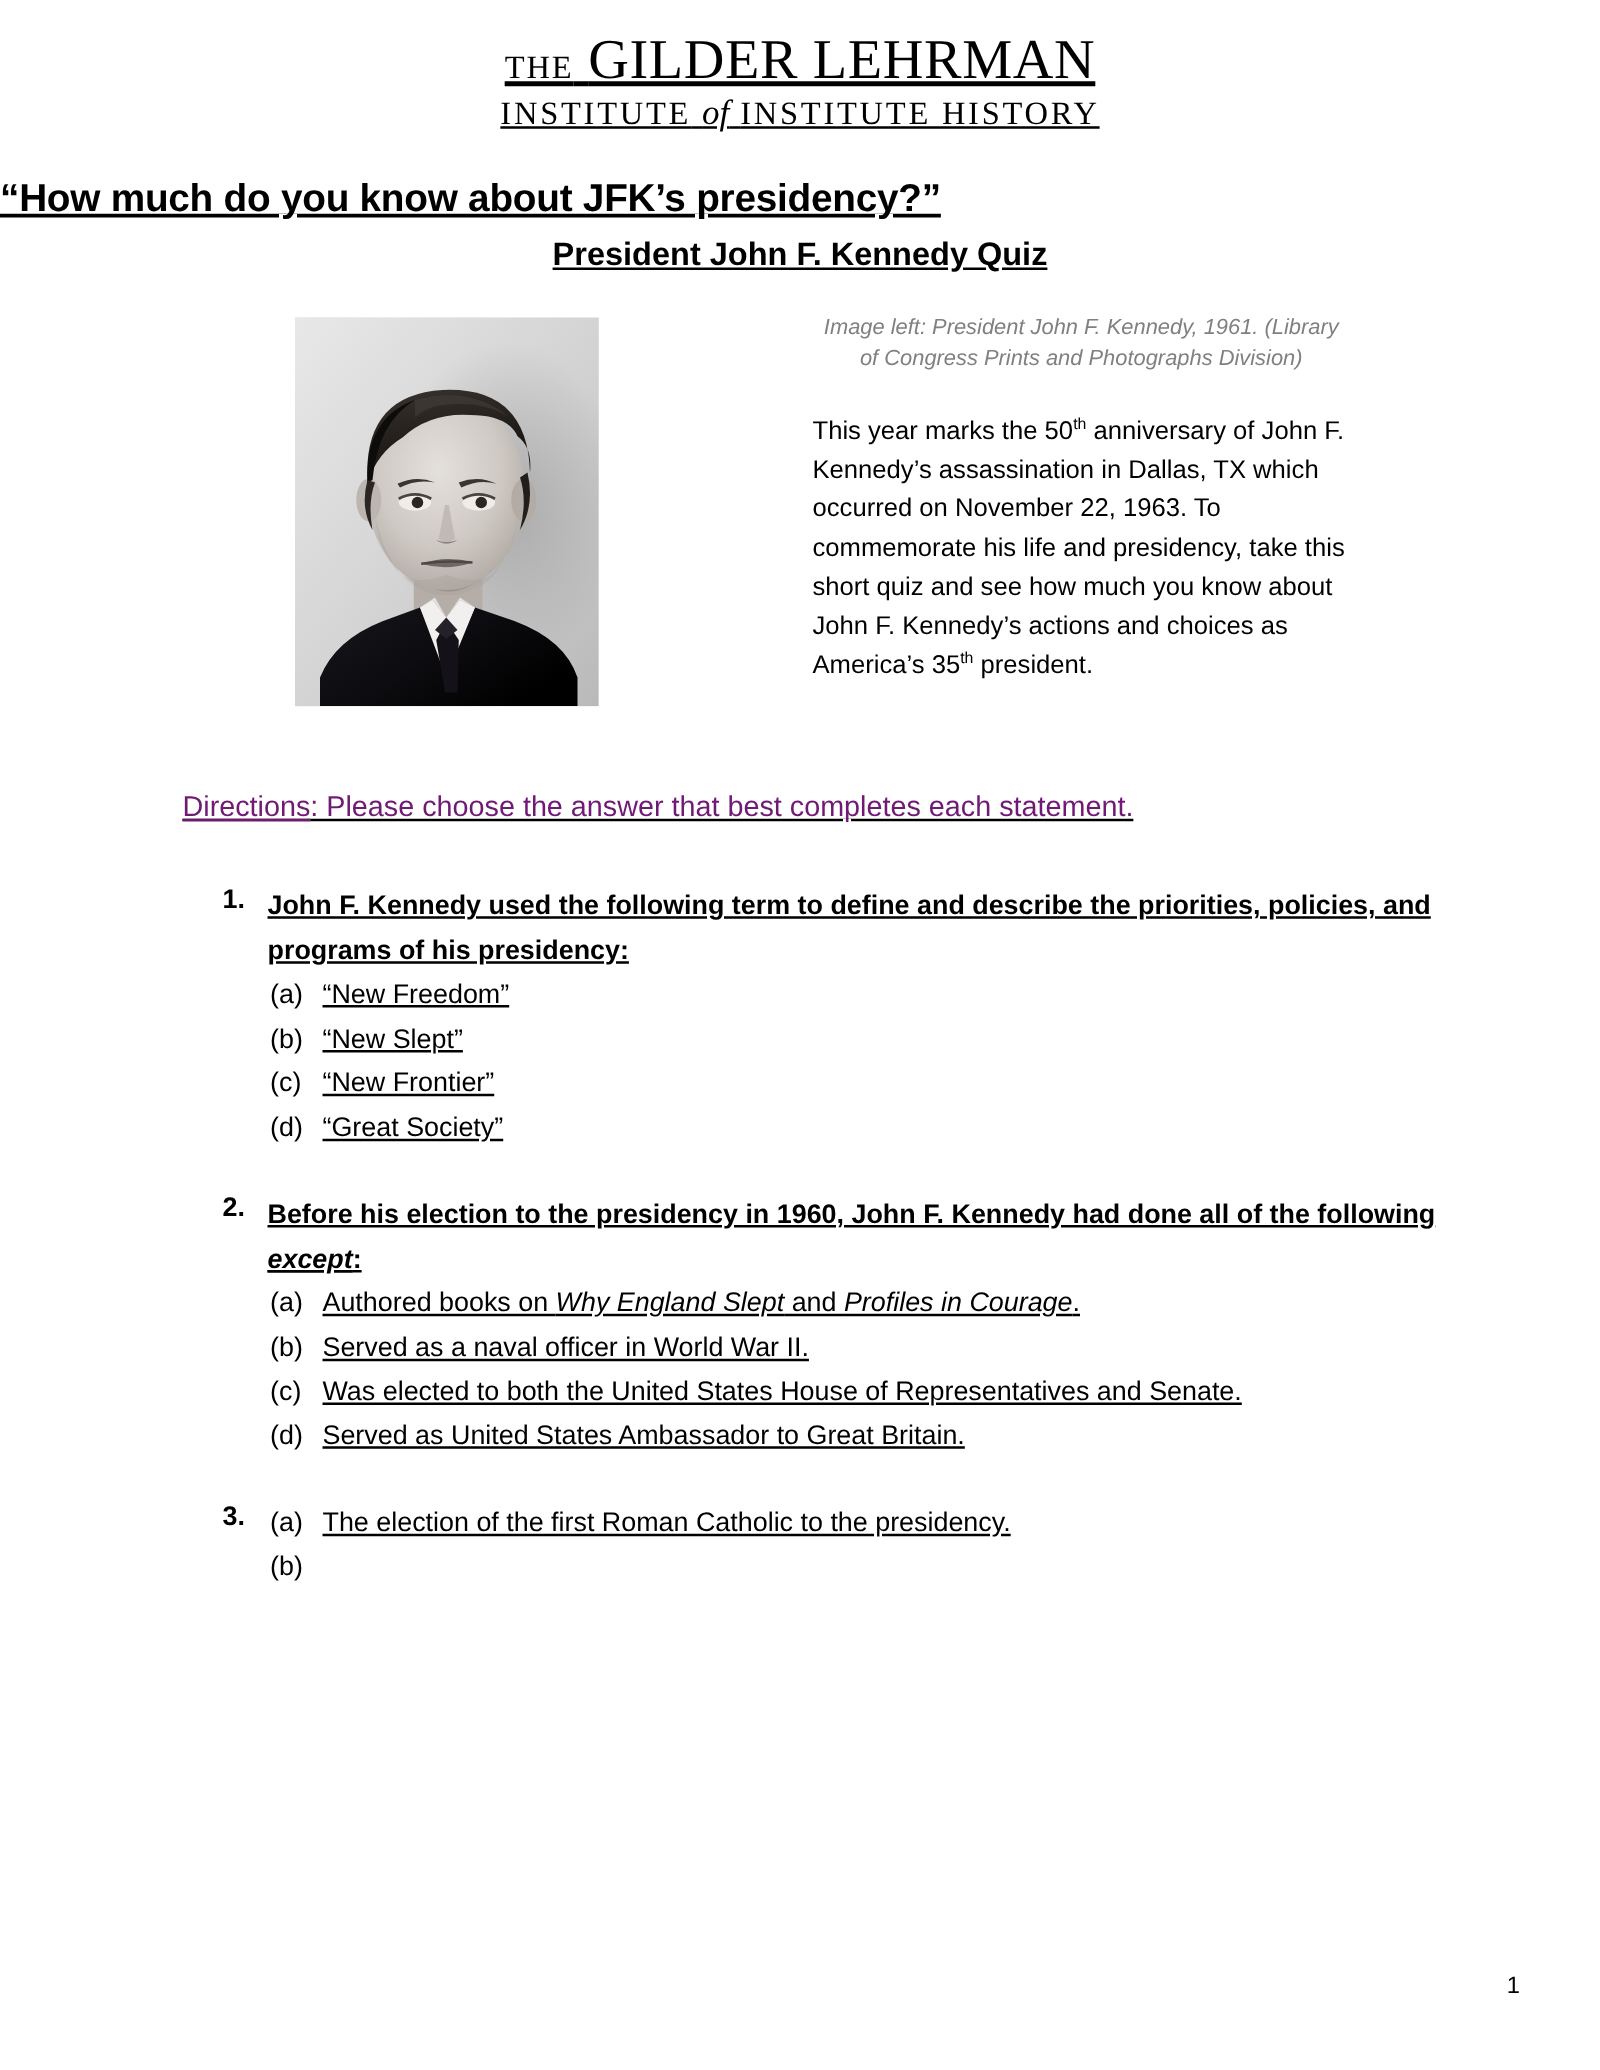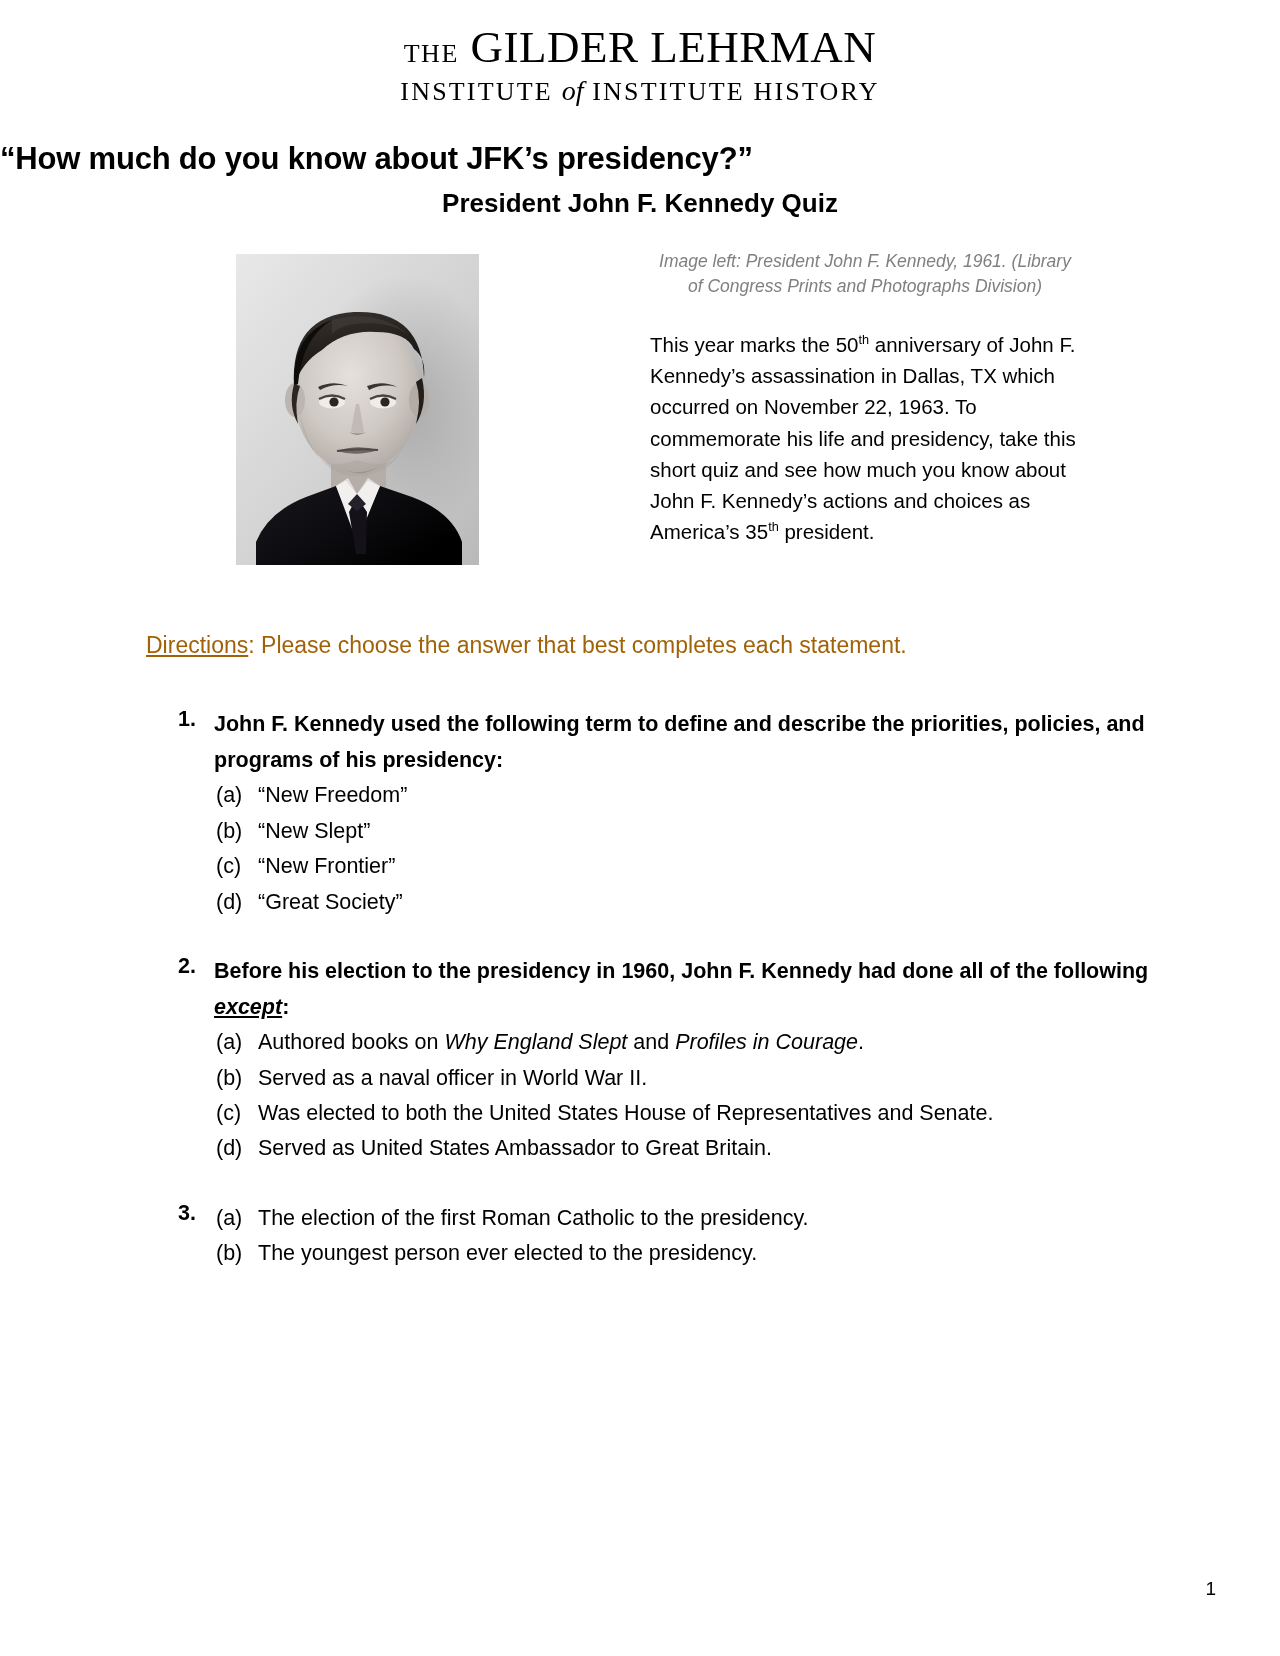--- a/index.html
+++ b/index.html
@@ -13,20 +13,21 @@
     position: relative;
     font-family: "Liberation Sans", sans-serif;
     color: #000000;
     overflow: hidden;
   }
 
   .page {
     position: absolute;
     inset: 0;
     padding: 0;
+    text-decoration: underline;
   }
 
   
   .logo-block {
     text-align: center;
     padding-top: 24px;
   }
   .logo-line1 {
     font-family: "Liberation Serif", serif;
     font-size: 45px;
@@ -116,21 +117,21 @@
     font-size: 0.62em;
     vertical-align: super;
     line-height: 0;
   }
 
   
   .directions {
     margin-top: 52px;
     padding-left: 146px;
     font-size: 23px;
-    color: #a16207;
+    color: #701a75;
     line-height: 1.3;
   }
   .directions u {
     text-decoration: underline;
   }
 
   
   .questions {
     margin-top: 46px;
     padding-left: 178px;
@@ -346,21 +347,21 @@
       </ul>
     </div>
 
     <div class="q-item">
       <div class="q-num">3.</div>
       <ul class="opts">
         <li class="opt">
           <span class="lbl">(a)</span><span>The election of the first Roman Catholic to the presidency.</span>
         </li>
         <li class="opt">
-          <span class="lbl">(b)</span><span>The youngest person ever elected to the presidency.</span>
+          <span class="lbl">(b)</span>
         </li>
       </ul>
     </div>
 
   </div>
 
   <div class="footer">1</div>
 
 </div>
 

